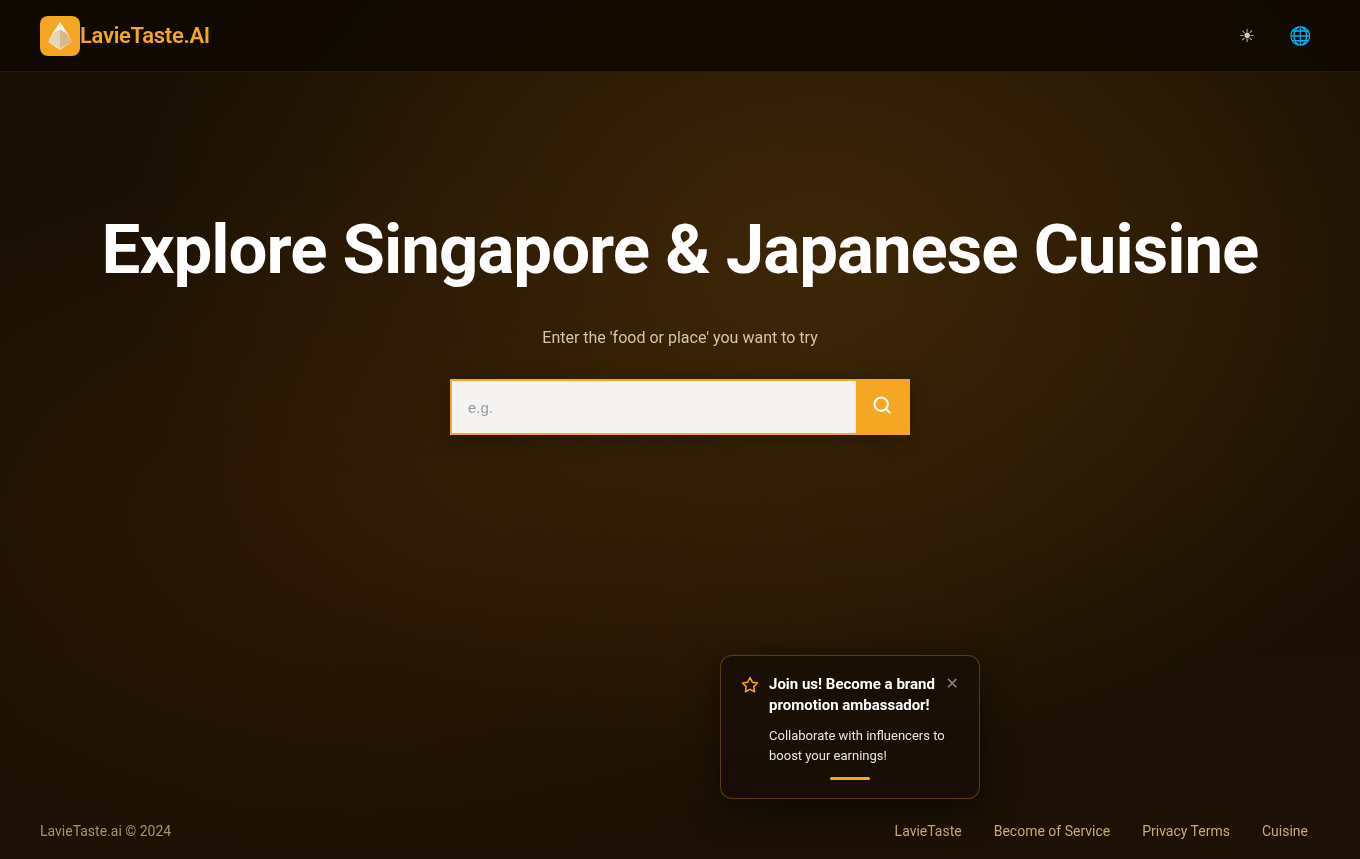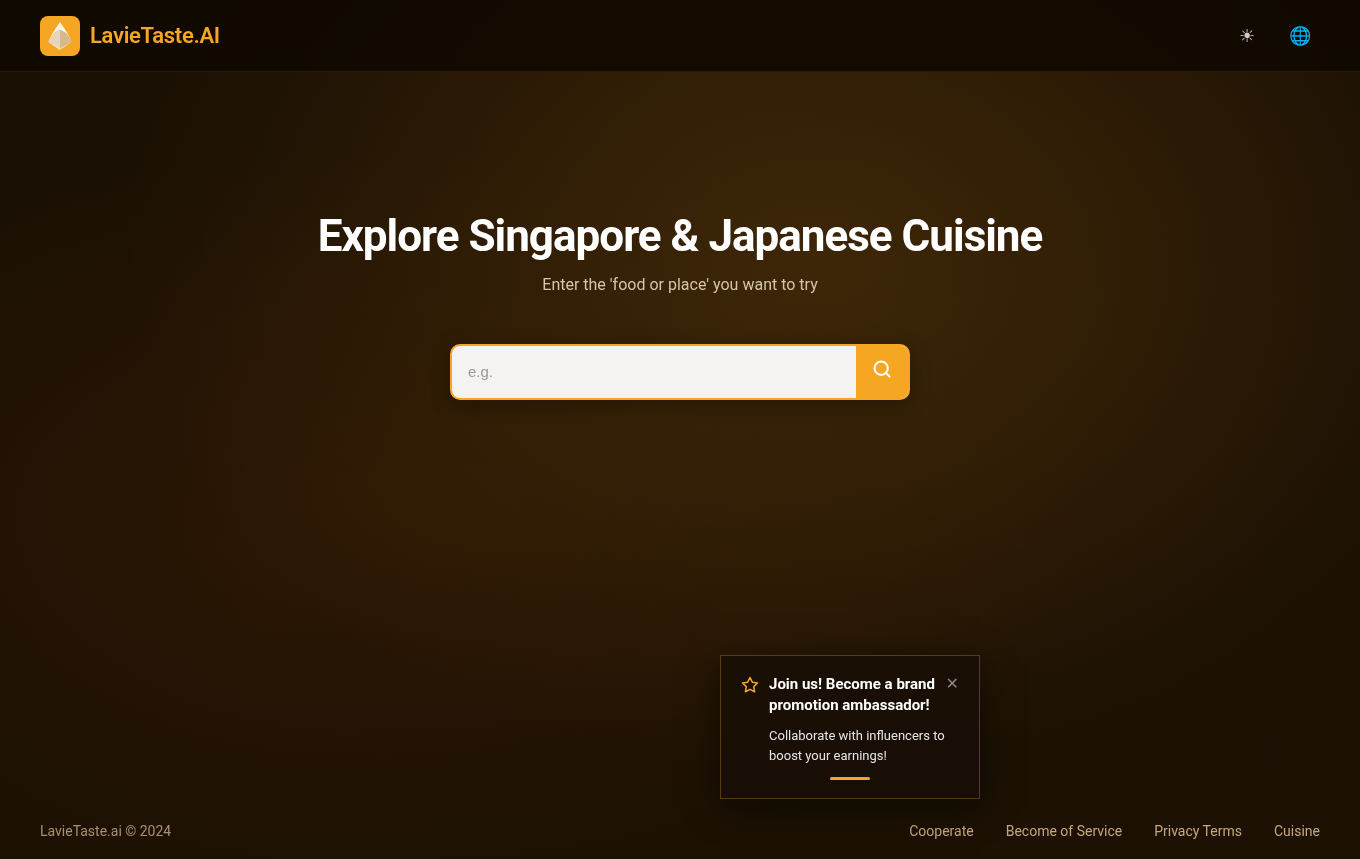--- a/index.html
+++ b/index.html
@@ -61,21 +61,20 @@
       justify-content: space-between;
       padding: 0 40px;
       height: 72px;
       background: rgba(15, 8, 0, 0.85);
       border-bottom: 1px solid rgba(255, 180, 50, 0.1);
     }
 
     .navbar-brand {
       display: flex;
       align-items: center;
-      gap: 10px;
       text-decoration: none;
     }
 
     .brand-name {
       font-size: 22px;
       font-weight: 600;
       color: #ffffff;
       letter-spacing: -0.3px;
     }
 
@@ -109,43 +108,43 @@
       position: relative;
       z-index: 5;
       display: flex;
       flex-direction: column;
       align-items: center;
       justify-content: center;
       padding-top: 140px;
     }
 
     .hero-title {
-      font-size: 44px;
+      font-size: 69px;
       font-weight: 700;
       color: #ffffff;
       text-align: center;
       letter-spacing: -1px;
-      margin-bottom: 11px;
+      margin-bottom: 36px;
       line-height: 1.1;
     }
 
     .hero-subtitle {
       text-align: center;
       color: #d4c4a8;
       font-size: 16px;
       line-height: 1.7;
-      margin-bottom: 45px;
+      margin-bottom: 28px;
     }
 
     .search-container {
       width: 460px;
       display: flex;
       align-items: center;
       background: rgba(255, 255, 255, 0.95);
-      border-radius: 10px;
+      border-radius: 0;
       border: 2px solid #f5a623;
       overflow: hidden;
       box-shadow: 0 4px 20px rgba(0,0,0,0.3);
     }
 
     .search-input {
       flex: 1;
       padding: 14px 16px;
       border: none;
       outline: none;
@@ -170,21 +169,21 @@
       color: white;
       font-size: 18px;
       transition: background 0.2s;
     }
 
     
     .footer {
       position: absolute;
       bottom: 0;
       left: 0;
-      right: 0;
+      right: 12px;
       z-index: 10;
       display: flex;
       align-items: center;
       justify-content: space-between;
       padding: 20px 40px;
       color: #a89070;
       font-size: 14px;
     }
 
     .footer-links {
@@ -201,21 +200,21 @@
 
     
     .popup-card {
       position: absolute;
       bottom: 60px;
       right: 380px;
       z-index: 20;
       width: 260px;
       background: rgba(25, 15, 5, 0.95);
       border: 1px solid rgba(245, 166, 35, 0.3);
-      border-radius: 0;
+      border-radius: 12px;
       padding: 18px 20px;
       box-shadow: 0 8px 32px rgba(0,0,0,0.5);
     }
 
     .popup-header {
       display: flex;
       align-items: flex-start;
       justify-content: space-between;
       margin-bottom: 10px;
     }
@@ -332,18 +331,18 @@
     </div>
     <button class="popup-close" aria-label="Close">✕</button>
   </div>
   <div class="popup-body">Collaborate with influencers to boost your earnings!</div>
   <div class="popup-scroll-indicator"></div>
 </div>
 
 <footer class="footer">
   <span class="footer-copyright">LavieTaste.ai © 2024</span>
   <div class="footer-links">
-    <a class="footer-link" href="#">Cooperate</a>
+    <a class="footer-link" href="#">LavieTaste</a>
     <a class="footer-link" href="#">Become of Service</a>
     <a class="footer-link" href="#">Privacy Terms</a>
     <a class="footer-link" href="#">Cuisine</a>
   </div>
 </footer>
 
 </body></html>

